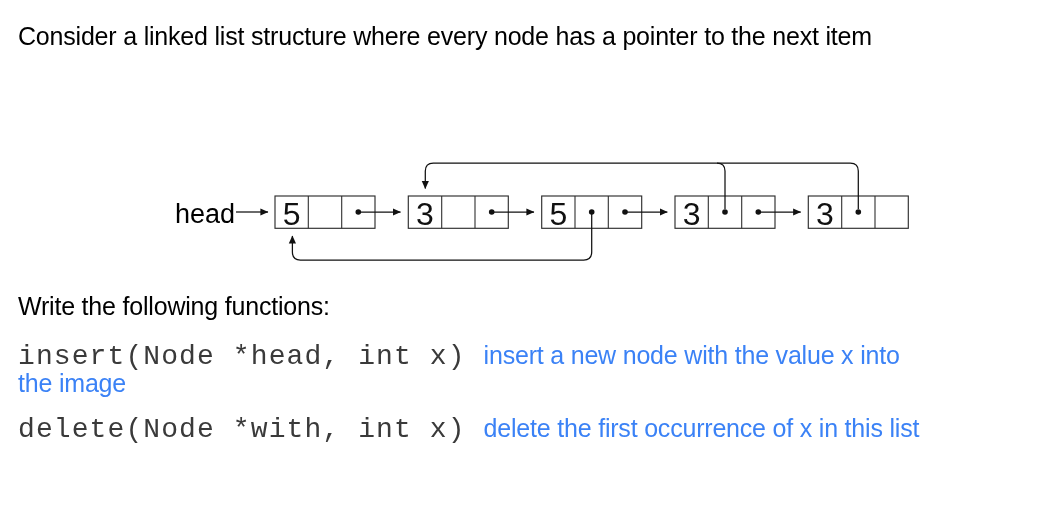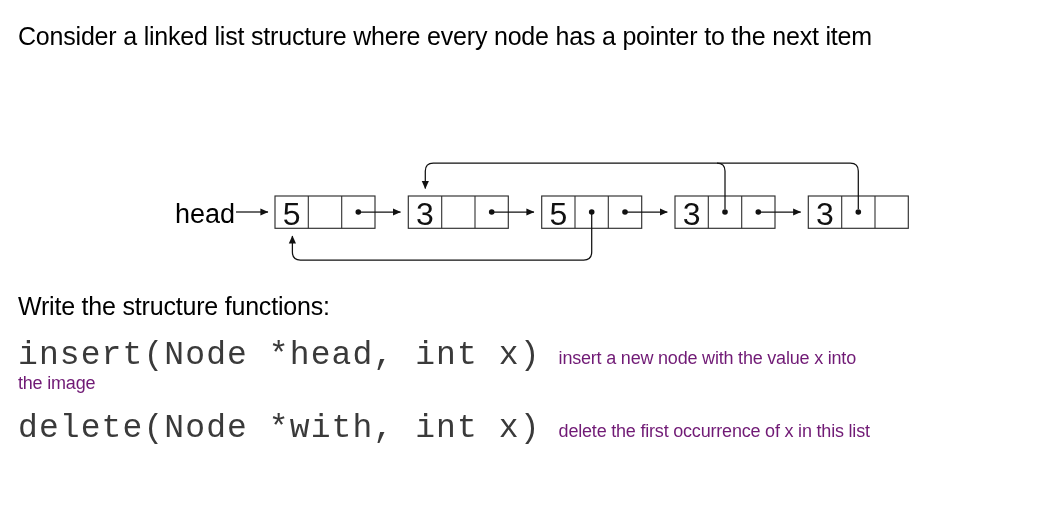--- a/index.html
+++ b/index.html
@@ -19,29 +19,29 @@
     letter-spacing:-0.2px;
   }
   .para{left:18px;top:20px;}
   .heading{left:18px;top:290px;}
   .fn-row{white-space:nowrap;}
   .fn-row-1{left:18px;top:339px;}
   .wrap-line{left:18px;top:367px;}
   .fn-row-2{left:18px;top:412px;}
   .code{
     font-family:"Liberation Mono", monospace;
-    font-size:33px;
+    font-size:28px;
     letter-spacing:1.1px;
     color:#3a3a3a;
     margin-right:18px;
   }
   .desc{
-    font-size:18px;
+    font-size:25px;
     letter-spacing:-0.2px;
-    color:#701a75;
+    color:#3b82f6;
   }
   svg.diagram{left:0;top:145px;width:1057px;height:135px;}
   svg .nodebox{fill:#ffffff;stroke:#2e2e2e;stroke-width:1.15;}
   svg .divider{stroke:#2e2e2e;stroke-width:1.1;}
   svg .wire{stroke:#111111;stroke-width:1.25;fill:none;}
   svg .dot{fill:#111111;stroke:none;}
   svg .nodeval{
     font-family:"Liberation Sans", sans-serif;
     font-size:32px;fill:#111111;text-anchor:middle;
   }
@@ -115,21 +115,21 @@
   <path class="wire" d="M625,67 H667.3" marker-end="url(#arw)"></path>
   <path class="wire" d="M758.3,67 H800.7" marker-end="url(#arw)"></path>
 
   <path class="wire" d="M858.3,64 V26 Q858.3,18 850.3,18 H433.3 Q425.3,18 425.3,26 V43.5" marker-end="url(#arw)"></path>
 
   <path class="wire" d="M725,64 V26 Q725,18 717,18"></path>
 
   <path class="wire" d="M591.7,69 V107 Q591.7,115 583.7,115 H300.4 Q292.4,115 292.4,107 V91" marker-end="url(#arw)"></path>
 </svg>
 
-<div class="abs tline heading">Write the structure functions:</div>
+<div class="abs tline heading">Write the following functions:</div>
 
 <div class="abs tline fn-row fn-row-1">
   <span class="code">insert(Node *head, int x)</span><span class="desc">insert a new node with the value x into</span>
 </div>
 <div class="abs tline wrap-line desc">the image</div>
 
 <div class="abs tline fn-row fn-row-2">
   <span class="code">delete(Node *with, int x)</span><span class="desc">delete the first occurrence of x in this list</span>
 </div>
 

